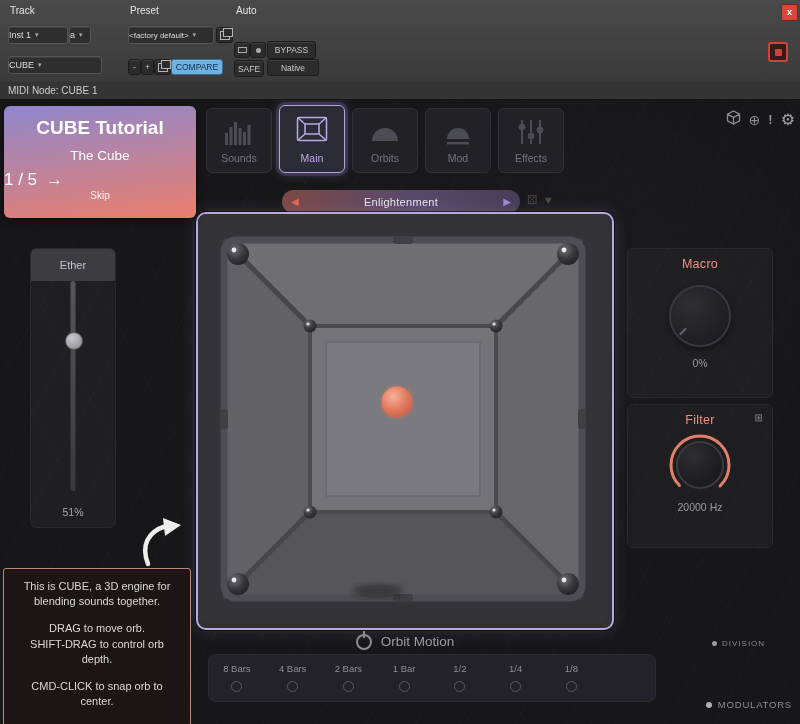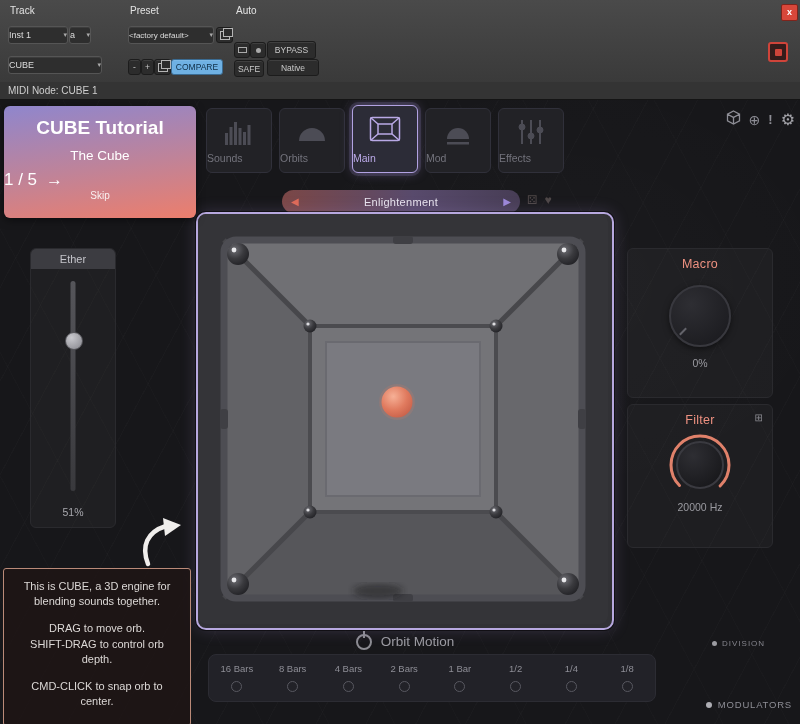--- a/index.html
+++ b/index.html
@@ -3,21 +3,21 @@
 <meta charset="utf-8">
 <style>
   html,body{margin:0;padding:0;background:#000;}
   .stage{position:relative;width:800px;height:724px;overflow:hidden;background:#18181a;
          font-family:"Liberation Sans",sans-serif;-webkit-font-smoothing:antialiased;}
   
   .daw{position:absolute;top:0;left:0;right:0;height:82px;
        background:linear-gradient(#4a4a4a,#3a3a3a);border-bottom:1px solid #262626;z-index:10;}
   .daw-label{position:absolute;top:5px;font-size:10px;color:#e3e3e3;}
   .dd{position:absolute;height:16px;background:#2e2e2e;border:1px solid #555;border-radius:3px;
-      color:#ddd;font-size:9px;display:flex;align-items:center;justify-content:space-between;gap:4px;
+      color:#ddd;font-size:9px;display:flex;align-items:center;justify-content:flex-start;gap:4px;
       box-shadow:inset 0 1px rgba(255,255,255,.07);cursor:default;}
   .dd .caret{font-size:7px;color:#aaa;}
   .hbtn{position:absolute;background:#2c2c2c;border:1px solid #1c1c1c;border-radius:3px;color:#c9c9c9;
         font-size:8.5px;display:flex;align-items:center;justify-content:center;
         box-shadow:inset 0 1px rgba(255,255,255,.09);}
   .compare{background:#6fb1e3;color:#0e2d45;font-weight:normal;border-color:#3a6b92;align-items:center;}
   .sq-icon{width:8px;height:7px;border:1px solid #b5b5b5;position:relative;display:inline-block;}
   .sq-icon::after{content:"";position:absolute;left:2px;top:-4px;width:8px;height:7px;
                   border:1px solid #b5b5b5;background:#2c2c2c;}
   .close-btn{position:absolute;top:4px;right:2px;width:15px;height:15px;background:#d8473a;
@@ -40,21 +40,21 @@
   .tut-card{position:absolute;left:4px;top:7px;width:192px;height:112px;border-radius:6px;
             background:linear-gradient(172deg,#8f86cd 0%,#c08398 55%,#ec7e6c 100%);
             box-shadow:0 2px 8px rgba(0,0,0,.5);color:#fff;text-align:center;z-index:6;}
   .tut-title{font-size:19px;font-weight:600;margin-top:11px;}
   .tut-sub{font-size:13.5px;margin-top:9px;}
   .tut-step{font-size:17px;margin-top:7px;display:flex;justify-content:flex-start;gap:9px;align-items:center;}
   .tut-skip{font-size:10px;color:rgba(255,255,255,.88);}
   
   .tabs{position:absolute;left:206px;top:9px;display:flex;gap:7px;z-index:3;}
   .tab{width:64px;height:63px;background:#222226;border:1px solid #30303a;border-radius:6px;
-       position:relative;display:flex;flex-direction:column;justify-content:flex-end;}
+       position:relative;display:flex;flex-direction:column;align-items:center;justify-content:flex-end;}
   .tab .tlabel{font-size:10.5px;color:#73737c;margin-bottom:8px;}
   .tab .ticon{position:absolute;top:10px;left:0;right:0;display:flex;justify-content:center;}
   .tab.sel{background:#2c2c37;border:1.5px solid #b2a2e2;margin-top:-3px;height:66px;
            box-shadow:0 0 0 3px rgba(168,148,222,.16),0 0 12px rgba(168,148,222,.35);}
   .tab.sel .tlabel{color:#bcabe9;}
   
   .tr-icons{position:absolute;top:11px;right:5px;display:flex;gap:8px;align-items:center;z-index:3;}
   .tr-icons .glyph{font-size:14px;color:#8d8d95;line-height:1;}
   
   .pill{position:absolute;left:282px;top:91px;width:238px;height:23px;border-radius:12px;z-index:2;
@@ -66,21 +66,21 @@
   .pill-side{position:absolute;left:527px;top:95px;display:flex;gap:7px;z-index:2;}
   .pill-side span{font-size:12px;color:#4e4747;line-height:1;}
   
   .cube-panel{position:absolute;left:196px;top:113px;width:418px;height:418px;border-radius:10px;
               border:2px solid #b7a8df;background:#313135;box-sizing:border-box;z-index:4;
               box-shadow:0 0 0 1px rgba(0,0,0,.55),0 0 16px rgba(172,152,224,.22);}
   .cube-panel svg{display:block;border-radius:8px;}
   
   .ether{position:absolute;left:30px;top:149px;width:84px;height:278px;background:rgba(255,255,255,.035);
          border:1px solid #2a2a2e;border-radius:6px;z-index:2;}
-  .ether-head{height:20px;background:#3c3c41;border-radius:5px 5px 0 0;display:flex;align-items:center;
+  .ether-head{height:32px;background:#3c3c41;border-radius:5px 5px 0 0;display:flex;align-items:center;
               justify-content:center;font-size:11px;color:#c4c4ca;}
   .ether-track{position:absolute;left:50%;transform:translateX(-50%);top:32px;height:210px;width:5px;
                background:linear-gradient(#55555a,#39393d);border-radius:3px;}
   .ether-knob{position:absolute;left:50%;width:16px;height:16px;margin-left:-8px;border-radius:50%;
               background:radial-gradient(circle at 35% 30%,#c9c9ce,#85858c);border:1px solid #55555a;}
   .ether-val{position:absolute;bottom:9px;left:0;right:0;text-align:center;font-size:10.5px;color:#a8a8ae;}
   
   .rpanel{position:absolute;left:627px;width:144px;background:rgba(255,255,255,.032);
           border:1px solid #2a2a2e;border-radius:6px;z-index:2;text-align:center;}
   .rp-title{font-size:12.5px;color:#ee9181;margin-top:8px;letter-spacing:.3px;}
@@ -207,37 +207,37 @@
                 <rect x="5.5" y="8" width="3" height="18"></rect>
             <rect x="10" y="3" width="3" height="23"></rect>
                 <rect x="14.5" y="9" width="3" height="17"></rect>
             <rect x="19" y="13" width="3" height="13"></rect>
                 <rect x="23.5" y="6" width="3" height="20"></rect>
           </g>
             </svg>
         </span>
         <span class="tlabel">Sounds</span>
       </div>
-      <div class="tab">
-        <span class="ticon">
-          <svg width="30" height="26">
-              <path d="M2 22 A13 13 0 0 1 28 22 Z" fill="#4c4c55"></path>
-            </svg>
-        </span>
-        <span class="tlabel">Orbits</span>
-      </div>
       <div class="tab sel">
         <span class="ticon">
           <svg width="32" height="26" fill="none" stroke="#b9a9e6" stroke-width="1.5">
             <rect x="1.5" y="1.5" width="29" height="23" rx="2"></rect>
             <rect x="9" y="8" width="14" height="10"></rect>
             <path d="M1.5 1.5 L9 8 M30.5 1.5 L23 8 M1.5 24.5 L9 18 M30.5 24.5 L23 18"></path>
           </svg>
         </span>
         <span class="tlabel">Main</span>
+      </div>
+      <div class="tab">
+        <span class="ticon">
+          <svg width="30" height="26">
+              <path d="M2 22 A13 13 0 0 1 28 22 Z" fill="#4c4c55"></path>
+            </svg>
+        </span>
+        <span class="tlabel">Orbits</span>
       </div>
       <div class="tab">
         <span class="ticon">
           <svg width="30" height="26">
               <path d="M4 20 A11 11 0 0 1 26 20 Z" fill="#4c4c55"></path>
             <rect x="4" y="23" width="22" height="2.5" fill="#4c4c55"></rect>
             </svg>
         </span>
         <span class="tlabel">Mod</span>
       </div>
@@ -387,24 +387,20 @@
     <div class="orbit-head">
       <span class="pwr"></span>
       <span class="orbit-label">Orbit Motion</span>
     </div>
     <div class="division-tag">
       <i></i>
       <span>DIVISION</span>
     </div>
     <div class="div-row">
       <div class="div-item">
-        <span class="dlabel">16 Bars</span>
-          <span class="ring"></span>
-      </div>
-      <div class="div-item">
         <span class="dlabel">8 Bars</span>
           <span class="ring"></span>
       </div>
       <div class="div-item">
         <span class="dlabel">4 Bars</span>
           <span class="ring"></span>
       </div>
       <div class="div-item">
         <span class="dlabel">2 Bars</span>
           <span class="ring"></span>

